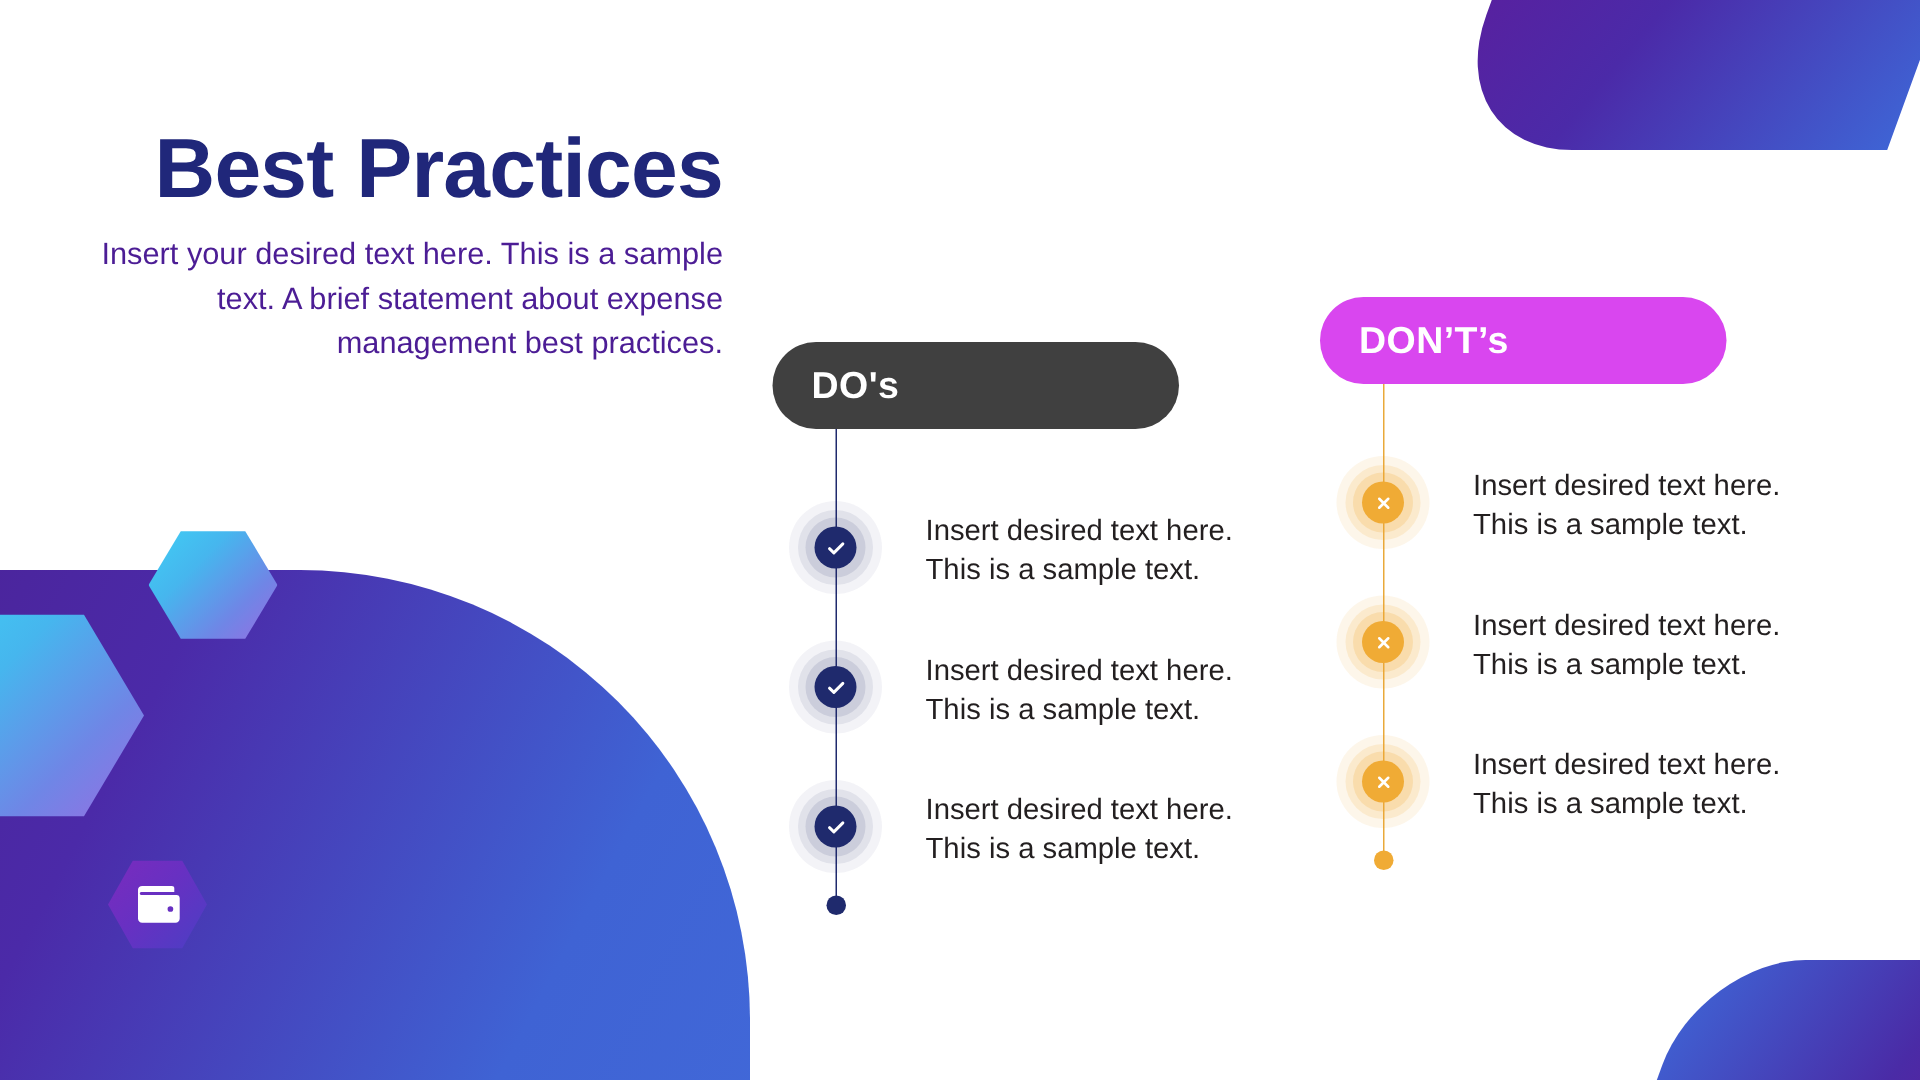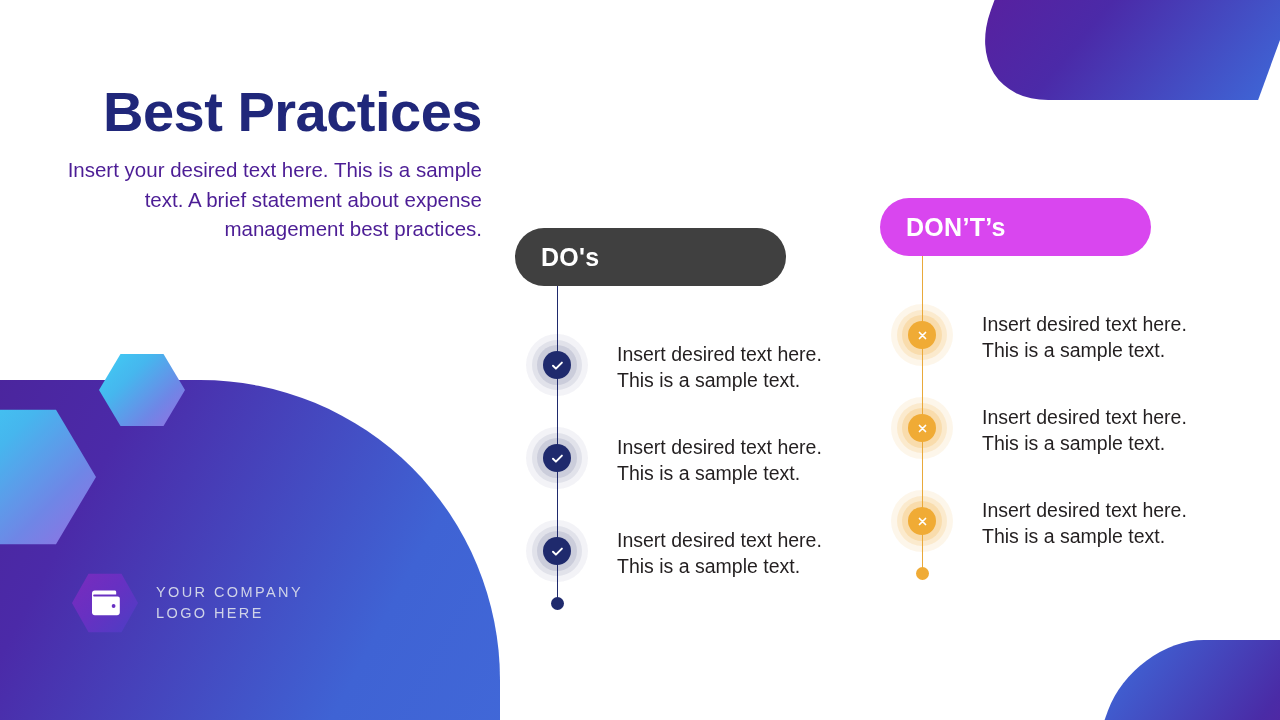--- a/index.html
+++ b/index.html
@@ -248,24 +248,20 @@
     <p id="page-subtitle">Insert your desired text here. This is a sample text. A brief statement about expense management best practices.</p>
   </div>
 
   <div id="logo-block">
     <div id="logo-hex">
       <svg width="32" height="26" viewBox="0 0 32 26">
         <path d="M3 3.2 C3 1.6 4.2 0.6 5.8 0.6 L25.5 0.6 C26.6 0.6 27.2 1.2 27.2 2.1 L27.2 4.6 L5.5 4.6 C4.6 4.6 4.2 5.0 4.2 5.6 C4.2 6.2 4.6 6.6 5.5 6.6 L28.6 6.6 C30.0 6.6 30.8 7.4 30.8 8.8 L30.8 22.4 C30.8 24.0 29.6 25.2 28.0 25.2 L5.8 25.2 C4.2 25.2 3 24.0 3 22.4 Z" fill="#ffffff"></path>
         <circle cx="24.6" cy="16.0" r="1.9" fill="#6830c2"></circle>
       </svg>
     </div>
-    <div id="logo-text">
-      <div>YOUR COMPANY</div>
-      <div>LOGO HERE</div>
-    </div>
   </div>
 
   <div class="column dos" id="column-dos">
     <div class="pill" id="pill-dos">DO's</div>
     <div class="timeline">
       <div class="timeline-line" id="line-dos"></div>
       <div class="timeline-end-dot" id="dot-dos"></div>
 
       <div class="row">
         <div class="row-marker">

